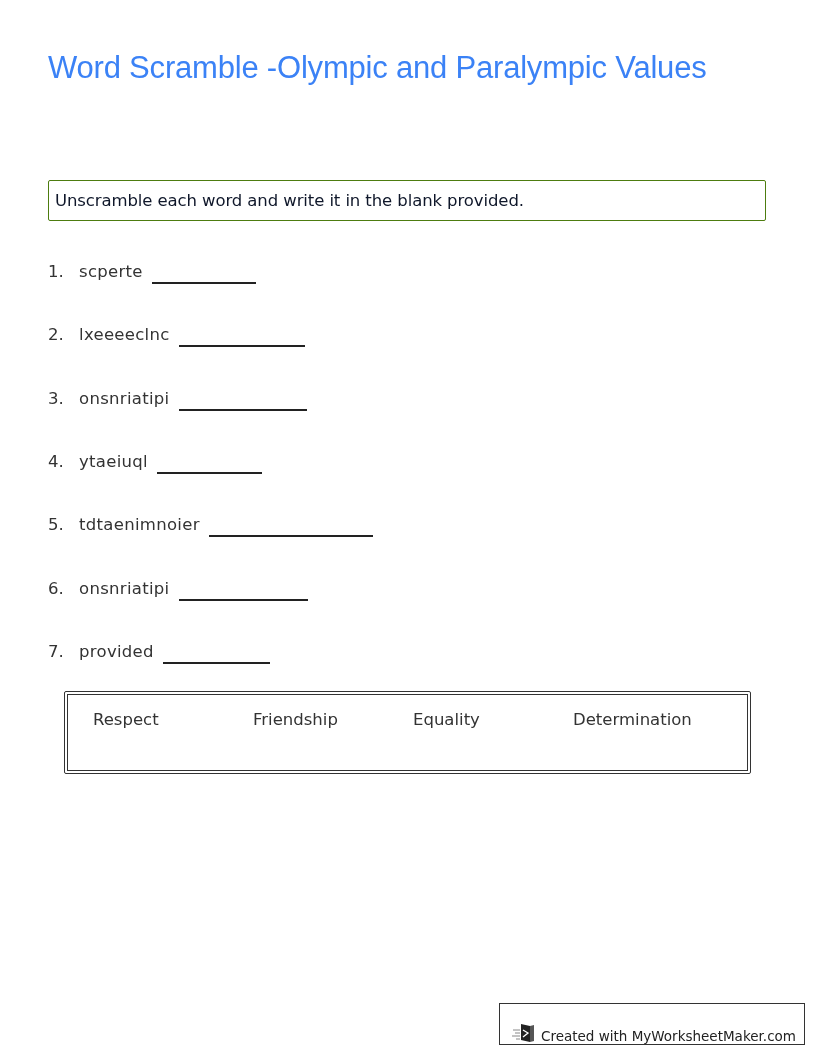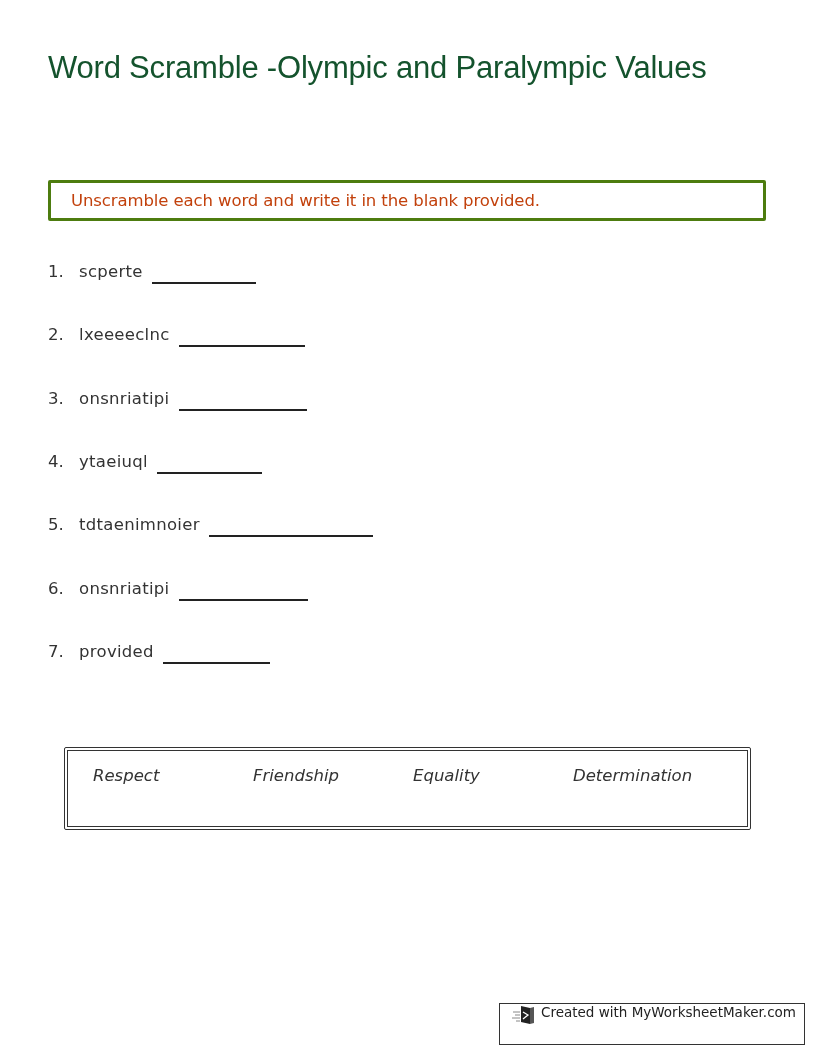--- a/index.html
+++ b/index.html
@@ -17,38 +17,38 @@
     }
     .title {
       position: absolute;
       left: 48px;
       top: 48px;
       width: 680px;
       font-family: "Liberation Sans", "DejaVu Sans", sans-serif;
       font-size: 31px;
       line-height: 39px;
       font-weight: normal;
-      color: #14532d;
+      color: #3b82f6;
       margin: 0;
       letter-spacing: -0.2px;
     }
     .instructions {
       position: absolute;
       left: 48px;
       top: 180px;
       width: 718px;
       height: 41px;
       box-sizing: border-box;
-      border: 3px solid #4d7c0f;
+      border: 1px solid #4d7c0f;
       border-radius: 2px;
-      padding: 0 20px;
+      padding: 0 6px;
       display: flex;
       align-items: center;
       font-size: 16.5px;
-      color: #c2410c;
+      color: #0f172a;
       letter-spacing: -0.1px;
     }
     .questions {
       position: absolute;
       left: 48px;
       top: 262px;
       margin: 0;
       padding: 0;
       list-style: none;
     }
@@ -72,28 +72,27 @@
     }
     .q-blank {
       display: inline-block;
       margin-left: 9px;
       height: 20px;
       border-bottom: 2px solid #222222;
     }
     .word-bank {
       position: absolute;
       left: 64px;
-      top: 747px;
+      top: 691px;
       width: 687px;
       height: 83px;
       box-sizing: border-box;
       border: 4px double #333333;
       border-radius: 2px;
       padding: 8px 0 12px 25px;
-      font-style: italic;
     }
     .wb-grid {
       display: grid;
       grid-template-columns: 160px 160px 160px 160px;
       grid-auto-rows: 34px;
       font-size: 16.5px;
       color: #333333;
     }
     .wb-item {
       line-height: 34px;
@@ -101,21 +100,21 @@
     }
     .footer-badge {
       position: absolute;
       left: 499px;
       top: 1003px;
       width: 306px;
       height: 42px;
       box-sizing: border-box;
       border: 1px solid #333333;
       display: flex;
-      align-items: flex-start;
+      align-items: flex-end;
       padding-left: 12px;
       font-size: 13.5px;
       color: #222222;
     }
     .footer-icon {
       width: 24px;
       height: 22px;
       margin-right: 5px;
       display: inline-block;
     }

